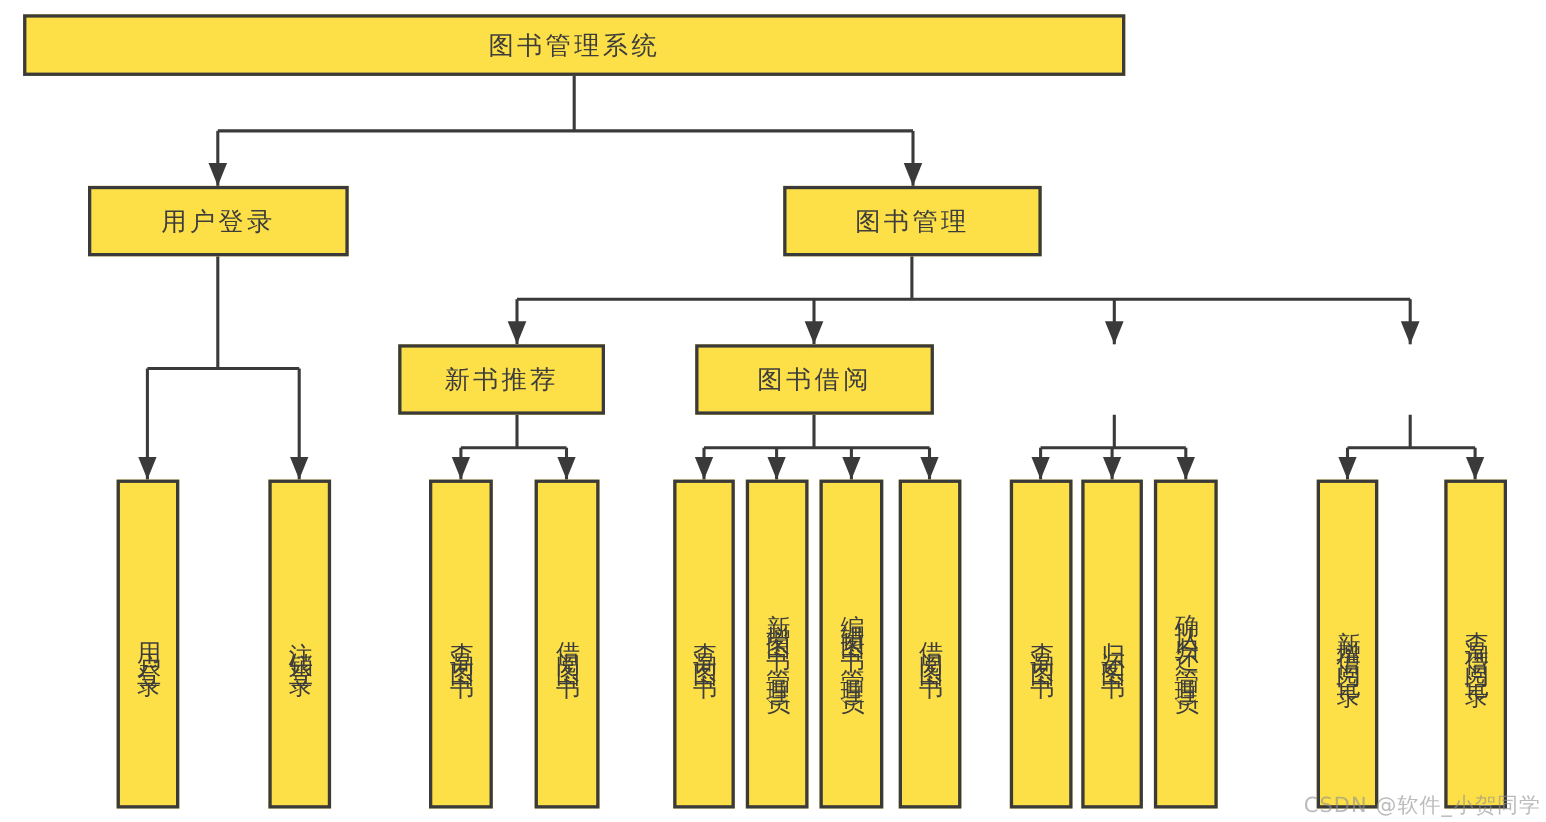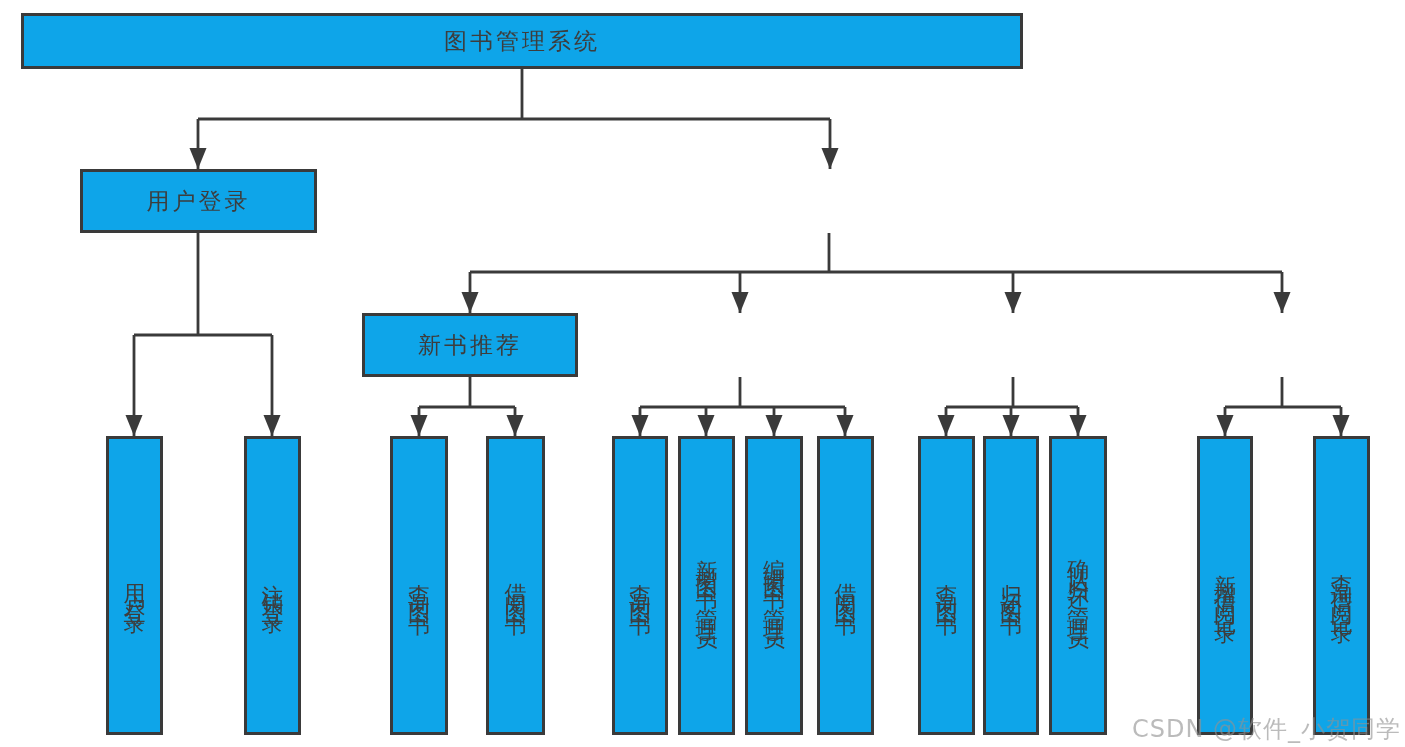--- a/index.html
+++ b/index.html
@@ -2,34 +2,34 @@
 <html><head>
 <meta charset="utf-8">
 <style>
   html,body{margin:0;padding:0;background:#ffffff;}
   .canvas{
     position:relative;width:1405px;height:747px;background:#ffffff;overflow:hidden;
     font-family:"DejaVu Sans","Liberation Sans",sans-serif;
   }
   .connectors{position:absolute;left:0;top:0;width:1405px;height:747px;z-index:1;}
   .box{
-    position:absolute;box-sizing:border-box;background:#0ea5e9;
+    position:absolute;box-sizing:border-box;background:#fde047;
     border:3px solid #3a3a3a;display:flex;align-items:center;justify-content:center;
     z-index:2;
   }
   .h-label{
     font-size:23px;letter-spacing:3px;color:#3d3d3d;white-space:nowrap;
   }
   .v-label{
     writing-mode:vertical-rl;text-orientation:mixed;
     font-size:22px;letter-spacing:10px;color:#3d3d3d;line-height:1;
   }
   .watermark{
     position:absolute;right:4px;bottom:2px;z-index:3;
-    font-size:24px;letter-spacing:1px;color:rgba(145,145,145,0.62);
+    font-size:19px;letter-spacing:1px;color:rgba(145,145,145,0.62);
     white-space:nowrap;
   }
 </style>
 </head>
 <body>
 
 <div class="canvas">
 
   <svg class="connectors" width="1405" height="747" viewBox="0 0 1405 747">
     <defs>
@@ -74,23 +74,29 @@
     </g>
   </svg>
 
   <div class="box" style="left:21px;top:13px;width:1002px;height:56px">
     <span class="h-label">图书管理系统</span>
   </div>
 
   <div class="box" style="left:80px;top:169px;width:237px;height:64px">
     <span class="h-label">用户登录</span>
   </div>
+  <div class="box" style="left:712px;top:169px;width:235px;height:64px">
+    <span class="h-label">图书管理</span>
+  </div>
 
-  <div class="box" style="left:362px;top:313px;width:216px;height:64px">
+  <div class="box" style="left:362px;top:313px;width:188px;height:64px">
     <span class="h-label">新书推荐</span>
+  </div>
+  <div class="box" style="left:632px;top:313px;width:217px;height:64px">
+    <span class="h-label">图书借阅</span>
   </div>
 
   <div class="box" style="left:106px;top:436px;width:57px;height:299px">
     <span class="v-label">用户登录</span>
   </div>
   <div class="box" style="left:244px;top:436px;width:57px;height:299px">
     <span class="v-label">注销登录</span>
   </div>
 
   <div class="box" style="left:390px;top:436px;width:58px;height:299px">

